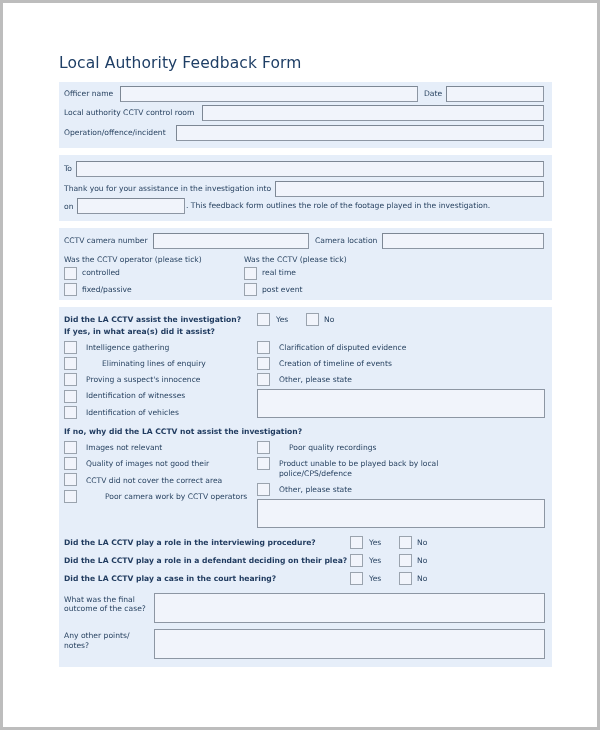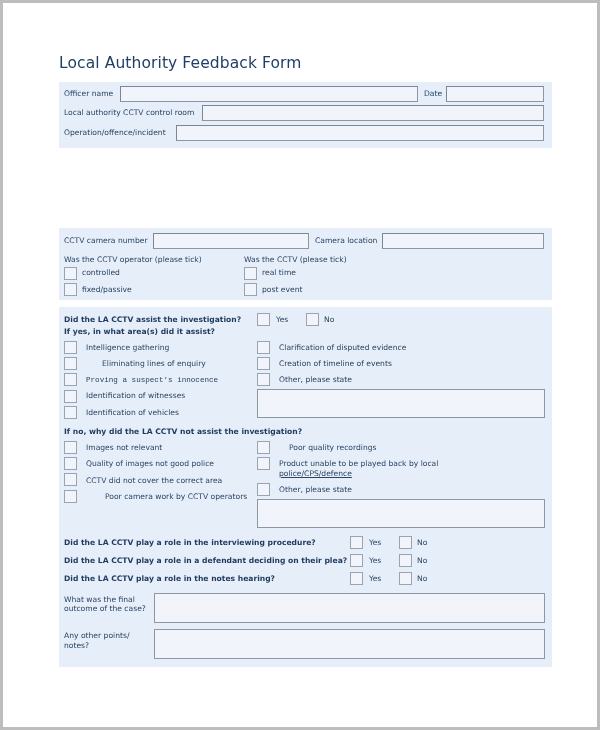--- a/index.html
+++ b/index.html
@@ -25,20 +25,29 @@
     <span class="lbl" style="left:5px;top:7px;">Officer name</span>
     <div class="inp" style="left:61px;top:4px;width:298px;"></div>
     <span class="lbl" style="left:365px;top:7px;">Date</span>
     <div class="inp" style="left:387px;top:4px;width:98px;"></div>
     <span class="lbl" style="left:5px;top:26px;">Local authority CCTV control room</span>
     <div class="inp" style="left:143px;top:23px;width:342px;"></div>
     <span class="lbl" style="left:5px;top:46px;">Operation/offence/incident</span>
     <div class="inp" style="left:117px;top:43px;width:368px;"></div>
   </div>
 
+  <div class="panel" style="top:152px;height:66px;">
+    <span class="lbl" style="left:5px;top:9px;">To</span>
+    <div class="inp" style="left:17px;top:6px;width:468px;"></div>
+    <span class="lbl" style="left:5px;top:29px;">Thank you for your assistance in the investigation into</span>
+    <div class="inp" style="left:216px;top:26px;width:269px;"></div>
+    <span class="lbl" style="left:5px;top:47px;">on</span>
+    <div class="inp" style="left:18px;top:43px;width:108px;"></div>
+    <span class="lbl" style="left:127px;top:46px;">. This feedback form outlines the role of the footage played in the investigation.</span>
+  </div>
 
   <div class="panel" style="top:225px;height:72px;">
     <span class="lbl" style="left:5px;top:8px;">CCTV camera number</span>
     <div class="inp" style="left:94px;top:5px;width:156px;"></div>
     <span class="lbl" style="left:256px;top:8px;">Camera location</span>
     <div class="inp" style="left:323px;top:5px;width:162px;"></div>
 
     <span class="lbl" style="left:5px;top:27px;">Was the CCTV operator (please tick)</span>
     <div class="cb" style="left:5px;top:39px;"></div>
     <span class="lbl" style="left:23px;top:40px;">controlled</span>
@@ -59,67 +68,67 @@
     <div class="cb" style="left:247px;top:6px;"></div>
     <span class="lbl" style="left:265px;top:8px;">No</span>
 
     <span class="lbl bold" style="left:5px;top:20px;text-align:right;">If yes, in what area(s) did it assist?</span>
 
     <div class="cb" style="left:5px;top:34px;"></div>
     <span class="lbl" style="left:27px;top:36px;">Intelligence gathering</span>
     <div class="cb" style="left:5px;top:50px;"></div>
     <span class="lbl" style="left:27px;top:52px;padding-left:16px;">Eliminating lines of enquiry</span>
     <div class="cb" style="left:5px;top:66px;"></div>
-    <span class="lbl" style="left:27px;top:68px;font-family:Liberation Mono, monospace;">Proving a suspect's innocence</span>
+    <span class="lbl" style="left:27px;top:68px;">Proving a suspect's innocence</span>
     <div class="cb" style="left:5px;top:83px;"></div>
     <span class="lbl" style="left:27px;top:84px;">Identification of witnesses</span>
     <div class="cb" style="left:5px;top:99px;"></div>
     <span class="lbl" style="left:27px;top:101px;">Identification of vehicles</span>
 
     <div class="cb" style="left:198px;top:34px;"></div>
     <span class="lbl" style="left:220px;top:36px;">Clarification of disputed evidence</span>
     <div class="cb" style="left:198px;top:50px;"></div>
     <span class="lbl" style="left:220px;top:52px;">Creation of timeline of events</span>
     <div class="cb" style="left:198px;top:66px;"></div>
     <span class="lbl" style="left:220px;top:68px;">Other, please state</span>
     <div class="ta" style="left:198px;top:82px;width:288px;height:29px;"></div>
 
     <span class="lbl bold" style="left:5px;top:120px;">If no, why did the LA CCTV not assist the investigation?</span>
 
     <div class="cb" style="left:5px;top:134px;"></div>
     <span class="lbl" style="left:27px;top:136px;">Images not relevant</span>
     <div class="cb" style="left:5px;top:150px;"></div>
-    <span class="lbl" style="left:27px;top:152px;">Quality of images not good police</span>
+    <span class="lbl" style="left:27px;top:152px;">Quality of images not good their</span>
     <div class="cb" style="left:5px;top:166px;"></div>
     <span class="lbl" style="left:27px;top:169px;">CCTV did not cover the correct area</span>
     <div class="cb" style="left:5px;top:183px;"></div>
     <span class="lbl" style="left:27px;top:185px;margin-left:19px;">Poor camera work by CCTV operators</span>
 
     <div class="cb" style="left:198px;top:134px;"></div>
     <span class="lbl" style="left:220px;top:136px;padding-left:10px;">Poor quality recordings</span>
     <div class="cb" style="left:198px;top:150px;"></div>
     <span class="lbl" style="left:220px;top:152px;">Product unable to be played back by local</span>
-    <span class="lbl" style="left:220px;top:162px;text-decoration:underline;">police/CPS/defence</span>
+    <span class="lbl" style="left:220px;top:162px;">police/CPS/defence</span>
     <div class="cb" style="left:198px;top:176px;"></div>
     <span class="lbl" style="left:220px;top:178px;">Other, please state</span>
     <div class="ta" style="left:198px;top:192px;width:288px;height:29px;"></div>
 
     <span class="lbl bold" style="left:5px;top:231px;">Did the LA CCTV play a role in the interviewing procedure?</span>
     <div class="cb" style="left:291px;top:229px;"></div>
     <span class="lbl" style="left:310px;top:231px;">Yes</span>
     <div class="cb" style="left:340px;top:229px;"></div>
     <span class="lbl" style="left:358px;top:231px;">No</span>
 
     <span class="lbl bold" style="left:5px;top:249px;">Did the LA CCTV play a role in a defendant deciding on their plea?</span>
     <div class="cb" style="left:291px;top:247px;"></div>
     <span class="lbl" style="left:310px;top:249px;">Yes</span>
     <div class="cb" style="left:340px;top:247px;"></div>
     <span class="lbl" style="left:358px;top:249px;">No</span>
 
-    <span class="lbl bold" style="left:5px;top:267px;">Did the LA CCTV play a role in the notes hearing?</span>
+    <span class="lbl bold" style="left:5px;top:267px;">Did the LA CCTV play a case in the court hearing?</span>
     <div class="cb" style="left:291px;top:265px;"></div>
     <span class="lbl" style="left:310px;top:267px;">Yes</span>
     <div class="cb" style="left:340px;top:265px;"></div>
     <span class="lbl" style="left:358px;top:267px;">No</span>
 
     <span class="lbl" style="left:5px;top:288px;">What was the final</span>
     <span class="lbl" style="left:5px;top:297px;">outcome of the case?</span>
     <div class="ta" style="left:95px;top:286px;width:391px;height:30px;"></div>
 
     <span class="lbl" style="left:5px;top:324px;">Any other points/</span>

